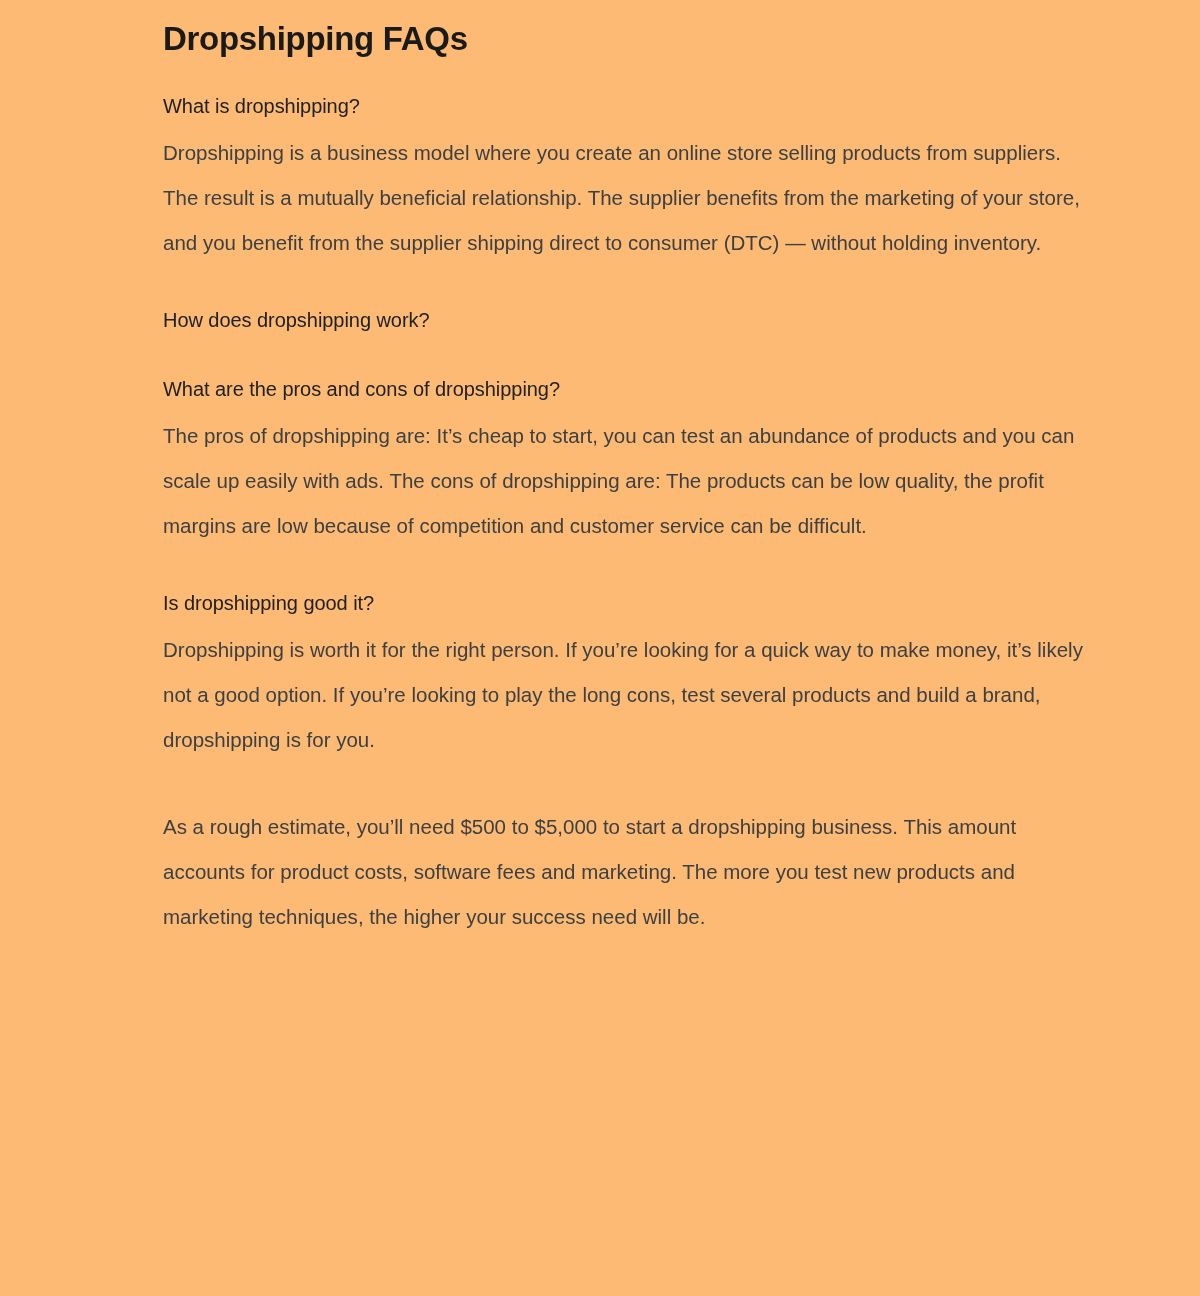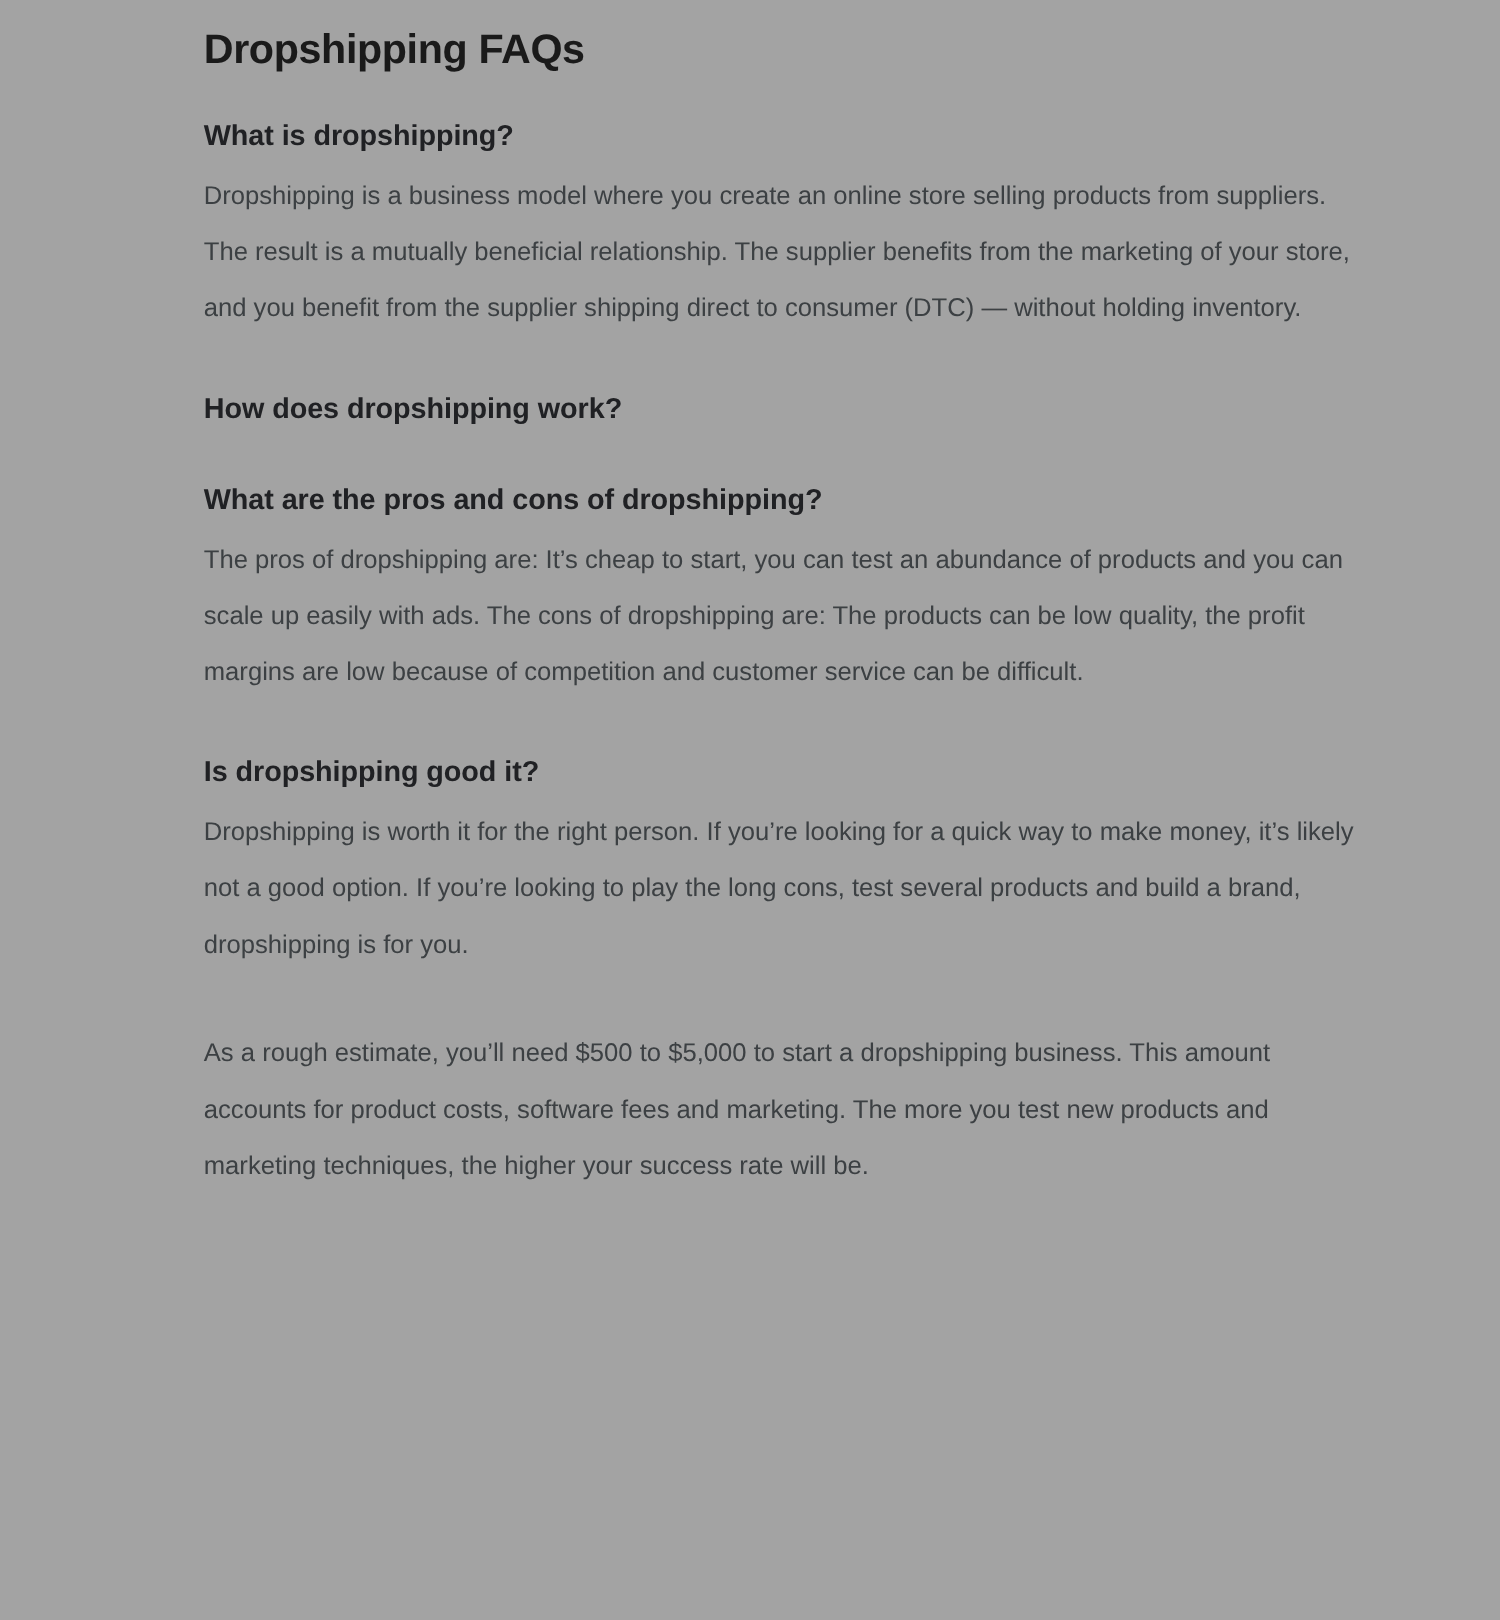--- a/index.html
+++ b/index.html
@@ -12,39 +12,39 @@
     min-height: 1296px;
     font-family: "Liberation Sans", sans-serif;
     color: #3c4043;
     -webkit-font-smoothing: antialiased;
   }
   .page {
     width: 1200px;
     min-height: 1296px;
     box-sizing: border-box;
     padding: 18px 100px 0 163px;
-    background: #a3a3a3;
+    background: #fdba74;
   }
   .faq-title {
     font-size: 33px;
     line-height: 1.25;
     font-weight: 700;
     color: #1a1a1a;
     letter-spacing: -0.3px;
     margin: 0 0 34px 0;
   }
   .faq-item {
     margin: 0 0 42px 0;
   }
   .faq-item:last-child {
     margin-bottom: 0;
   }
   .faq-question {
-    font-size: 23px;
-    font-weight: 700;
+    font-size: 20px;
+    font-weight: 400;
     color: #202124;
     line-height: 1.35;
     margin: 0 0 10px 0;
     letter-spacing: -0.05px;
   }
   .faq-answer {
     font-size: 20.5px;
     line-height: 45px;
     color: #3c4043;
     margin: 0;
@@ -78,16 +78,16 @@
     <h2 class="faq-question">What are the pros and cons of dropshipping?</h2>
     <p class="faq-answer">The pros of dropshipping are: It’s cheap to start, you can test an abundance of products and you can scale up easily with ads. The cons of dropshipping are: The products can be low quality, the profit margins are low because of competition and customer service can be difficult.</p>
   </section>
 
   <section class="faq-item">
     <h2 class="faq-question">Is dropshipping good it?</h2>
     <p class="faq-answer">Dropshipping is worth it for the right person. If you’re looking for a quick way to make money, it’s likely not a good option. If you’re looking to play the long cons, test several products and build a brand, dropshipping is for you.</p>
   </section>
 
   <section class="faq-item">
-    <p class="faq-answer"><span>As a rough estimate, you’ll need $500 to $5,000 to start a dropshipping business. This amount accounts for product costs, software fees and marketing. The more you test new products and </span><a class="inline-link">marketing techniques</a><span>, the higher your success rate will be.</span></p>
+    <p class="faq-answer"><span>As a rough estimate, you’ll need $500 to $5,000 to start a dropshipping business. This amount accounts for product costs, software fees and marketing. The more you test new products and </span><a class="inline-link">marketing techniques</a><span>, the higher your success need will be.</span></p>
   </section>
 
 </div>
 
 </body></html>

